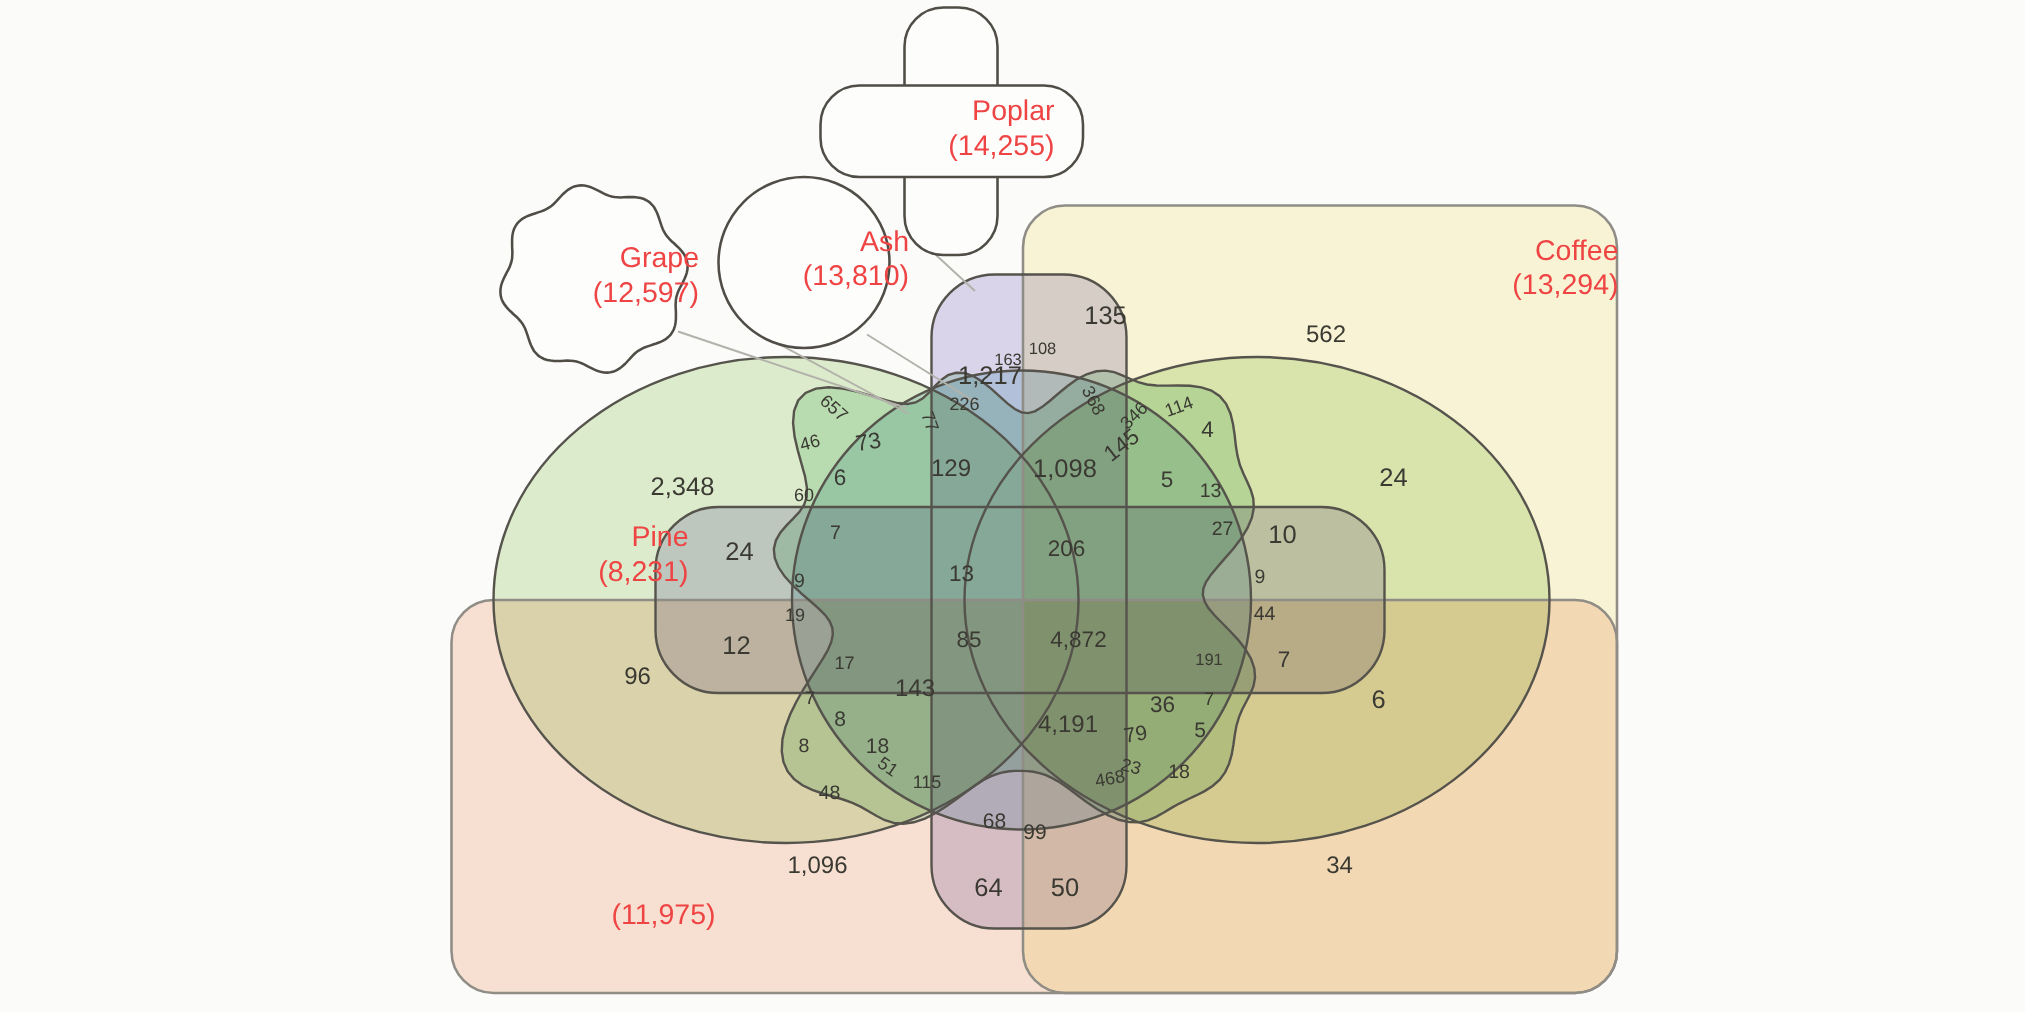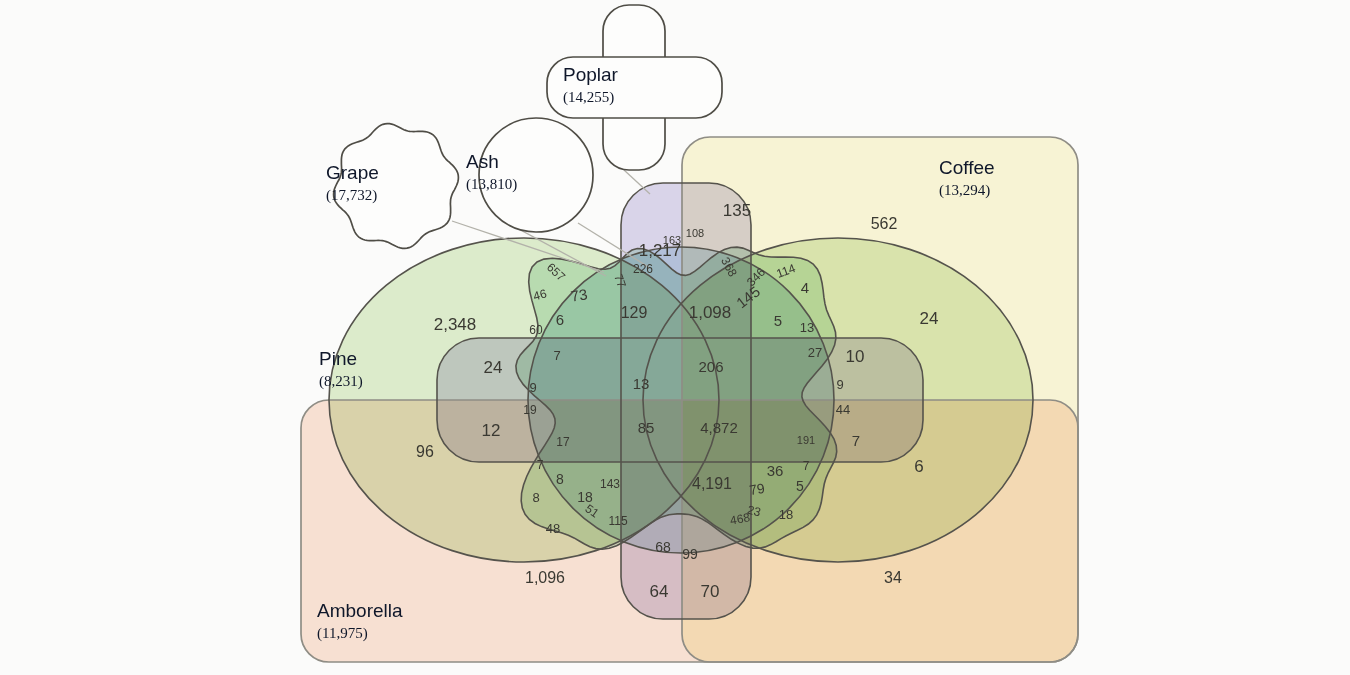--- a/index.html
+++ b/index.html
@@ -4,22 +4,22 @@
 <style>
   html,body{margin:0;padding:0;background:#ffffff;}
   .stage{position:relative;width:1350px;height:675px;background:#fbfbfa;overflow:hidden;
          font-family:"Liberation Sans",sans-serif;}
   .stage svg{position:absolute;left:0;top:0;}
   .outline{fill:none;stroke:#55534c;stroke-width:1.6;}
   .outline-rect{fill:none;stroke:#8f8d85;stroke-width:1.7;}
   .leader{stroke:#b3b2aa;stroke-width:1.3;}
   .labelshape{fill:#fdfdfc;stroke:#4f4d46;stroke-width:1.7;}
   .rv{position:absolute;color:#3a3932;white-space:nowrap;transform:translate(-50%,-50%);}
-  .species{position:absolute;text-align:left;color:#0f172a;font-size:19px;line-height:23px;}
-  .species .cnt{font-size:15px;font-family:Liberation Serif, serif;}
+  .species{position:absolute;text-align:right;color:#ef4444;font-size:19px;line-height:23px;}
+  .species .cnt{font-size:19px;}
 </style>
 </head>
 <body>
 
 <div class="stage">
   <svg width="1350" height="675" viewBox="0 0 1350 675">
 
     <g style="mix-blend-mode:multiply">
       <rect x="682" y="137" width="396" height="525" rx="28" fill="#fbf7d9"></rect>
     </g>
@@ -106,58 +106,57 @@
       <span class="rv" style="left: 719px; top: 427px; font-size: 15px; transform: translate(-50%, -50%) rotate(0deg);">4,872</span>
       <span class="rv" style="left: 491px; top: 431px; font-size: 17px; transform: translate(-50%, -50%) rotate(0deg);">12</span>
       <span class="rv" style="left: 856px; top: 440px; font-size: 15px; transform: translate(-50%, -50%) rotate(0deg);">7</span>
       <span class="rv" style="left: 806px; top: 440px; font-size: 11px; transform: translate(-50%, -50%) rotate(0deg);">191</span>
       <span class="rv" style="left: 563px; top: 442px; font-size: 12px; transform: translate(-50%, -50%) rotate(0deg);">17</span>
       <span class="rv" style="left: 425px; top: 452px; font-size: 16px; transform: translate(-50%, -50%) rotate(0deg);">96</span>
       <span class="rv" style="left: 540px; top: 465px; font-size: 12px; transform: translate(-50%, -50%) rotate(0deg);">7</span>
       <span class="rv" style="left: 775px; top: 470px; font-size: 15px; transform: translate(-50%, -50%) rotate(0deg);">36</span>
       <span class="rv" style="left: 806px; top: 466px; font-size: 12px; transform: translate(-50%, -50%) rotate(0deg);">7</span>
       <span class="rv" style="left: 560px; top: 479px; font-size: 14px; transform: translate(-50%, -50%) rotate(0deg);">8</span>
-      <span class="rv" style="left: 610px; top: 484px; font-size: 12px; transform: translate(-50%, -50%) rotate(0deg);">143</span>
+      <span class="rv" style="left: 610px; top: 460px; font-size: 16px; transform: translate(-50%, -50%) rotate(0deg);">143</span>
       <span class="rv" style="left: 712px; top: 484px; font-size: 16px; transform: translate(-50%, -50%) rotate(0deg);">4,191</span>
       <span class="rv" style="left: 757px; top: 489px; font-size: 14px; transform: translate(-50%, -50%) rotate(-10deg);">79</span>
       <span class="rv" style="left: 800px; top: 486px; font-size: 14px; transform: translate(-50%, -50%) rotate(0deg);">5</span>
       <span class="rv" style="left: 919px; top: 467px; font-size: 17px; transform: translate(-50%, -50%) rotate(0deg);">6</span>
       <span class="rv" style="left: 536px; top: 497px; font-size: 13px; transform: translate(-50%, -50%) rotate(0deg);">8</span>
       <span class="rv" style="left: 585px; top: 497px; font-size: 14px; transform: translate(-50%, -50%) rotate(0deg);">18</span>
       <span class="rv" style="left: 553px; top: 517px; font-size: 13px; transform: translate(-50%, -50%) rotate(0deg); margin-top: 11px;">48</span>
       <span class="rv" style="left: 592px; top: 511px; font-size: 12px; transform: translate(-50%, -50%) rotate(35deg);">51</span>
       <span class="rv" style="left: 618px; top: 521px; font-size: 12px; transform: translate(-50%, -50%) rotate(0deg);">115</span>
       <span class="rv" style="left: 740px; top: 519px; font-size: 12px; transform: translate(-50%, -50%) rotate(-10deg);">468</span>
       <span class="rv" style="left: 754px; top: 511px; font-size: 12px; transform: translate(-50%, -50%) rotate(15deg);">23</span>
       <span class="rv" style="left: 786px; top: 514px; font-size: 13px; transform: translate(-50%, -50%) rotate(0deg);">18</span>
       <span class="rv" style="left: 663px; top: 547px; font-size: 14px; transform: translate(-50%, -50%) rotate(0deg);">68</span>
       <span class="rv" style="left: 690px; top: 554px; font-size: 14px; transform: translate(-50%, -50%) rotate(0deg);">99</span>
       <span class="rv" style="left: 659px; top: 592px; font-size: 17px; transform: translate(-50%, -50%) rotate(0deg);">64</span>
-      <span class="rv" style="left: 710px; top: 592px; font-size: 17px; transform: translate(-50%, -50%) rotate(0deg);">70</span>
+      <span class="rv" style="left: 710px; top: 592px; font-size: 17px; transform: translate(-50%, -50%) rotate(0deg);">50</span>
       <span class="rv" style="left: 545px; top: 578px; font-size: 16px; transform: translate(-50%, -50%) rotate(0deg);">1,096</span>
       <span class="rv" style="left: 893px; top: 578px; font-size: 16px; transform: translate(-50%, -50%) rotate(0deg);">34</span>
     </div>
 
   <div class="species" style="left:563px;top:63px;width:140px;">
     <div>Poplar</div>
     <div class="cnt">(14,255)</div>
   </div>
   <div class="species" style="left:466px;top:150px;width:140px;">
     <div>Ash</div>
     <div class="cnt">(13,810)</div>
   </div>
   <div class="species" style="left:326px;top:161px;width:140px;">
     <div>Grape</div>
-    <div class="cnt">(17,732)</div>
+    <div class="cnt">(12,597)</div>
   </div>
   <div class="species" style="left:939px;top:156px;width:140px;">
     <div>Coffee</div>
     <div class="cnt">(13,294)</div>
   </div>
   <div class="species" style="left:319px;top:347px;width:140px;">
     <div>Pine</div>
     <div class="cnt">(8,231)</div>
   </div>
   <div class="species" style="left:317px;top:599px;width:160px;">
-    <div>Amborella</div>
     <div class="cnt">(11,975)</div>
   </div>
 </div>
 
 </body></html>

